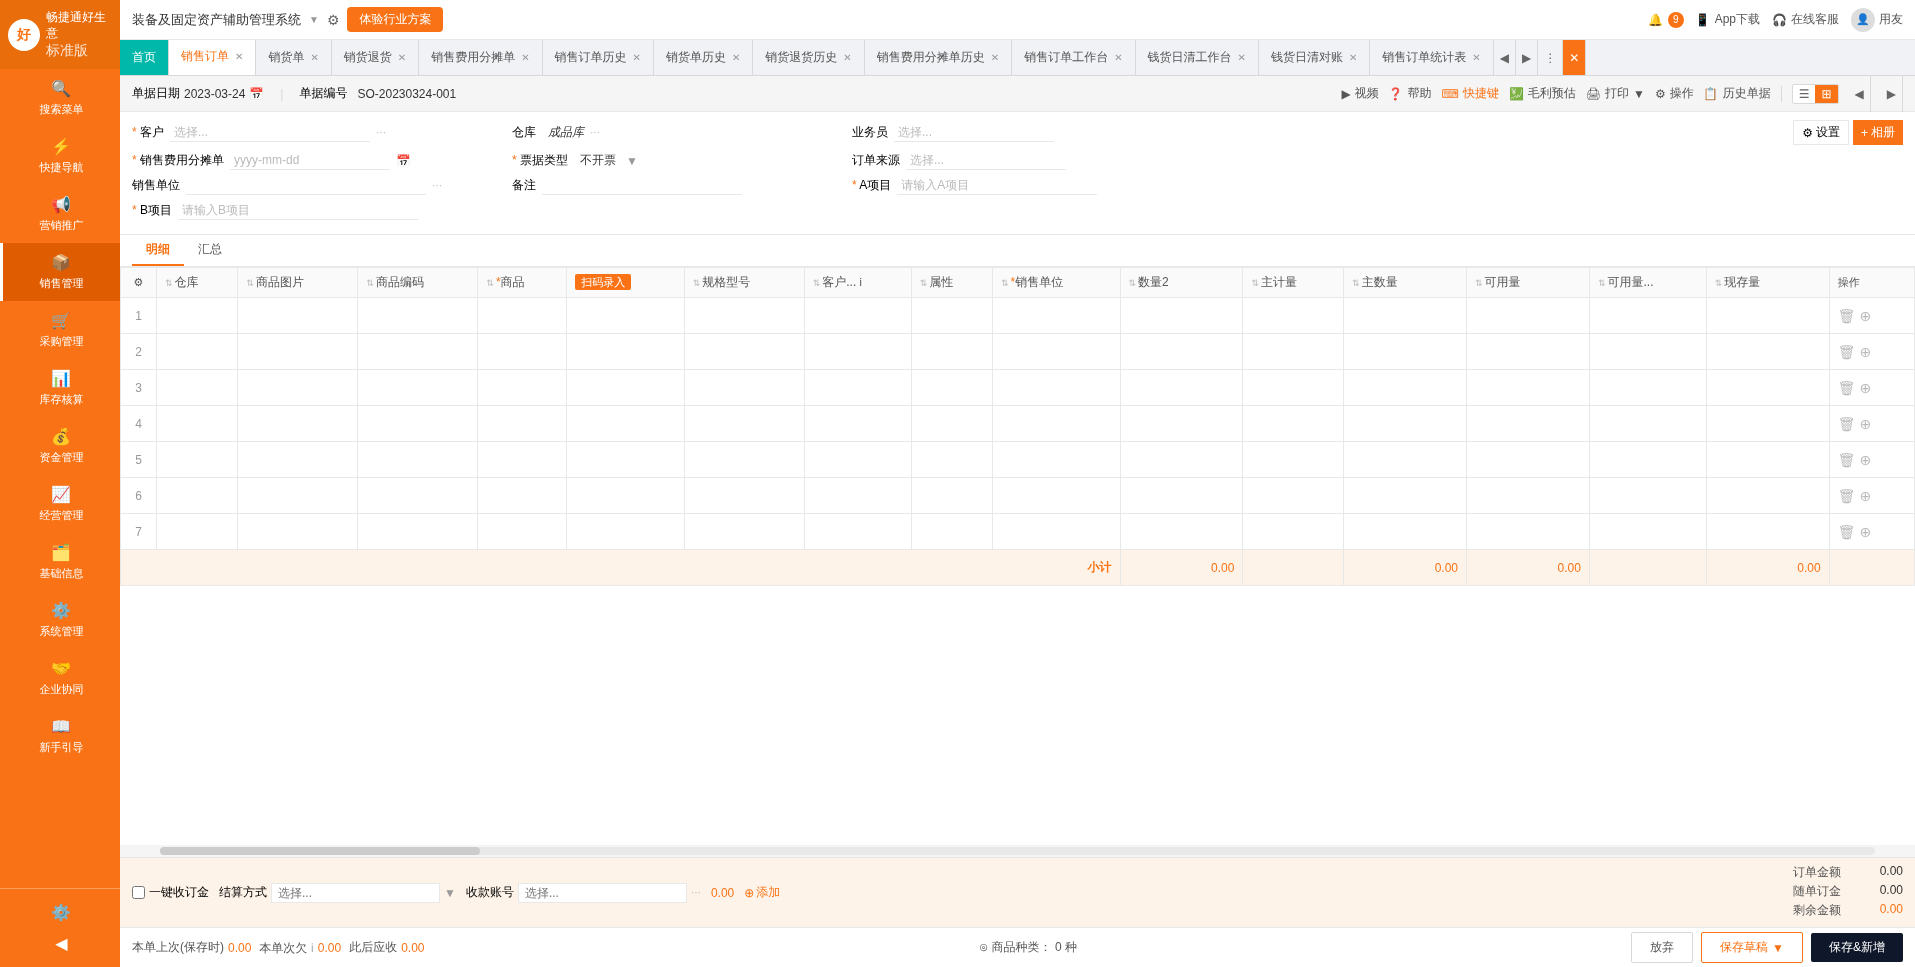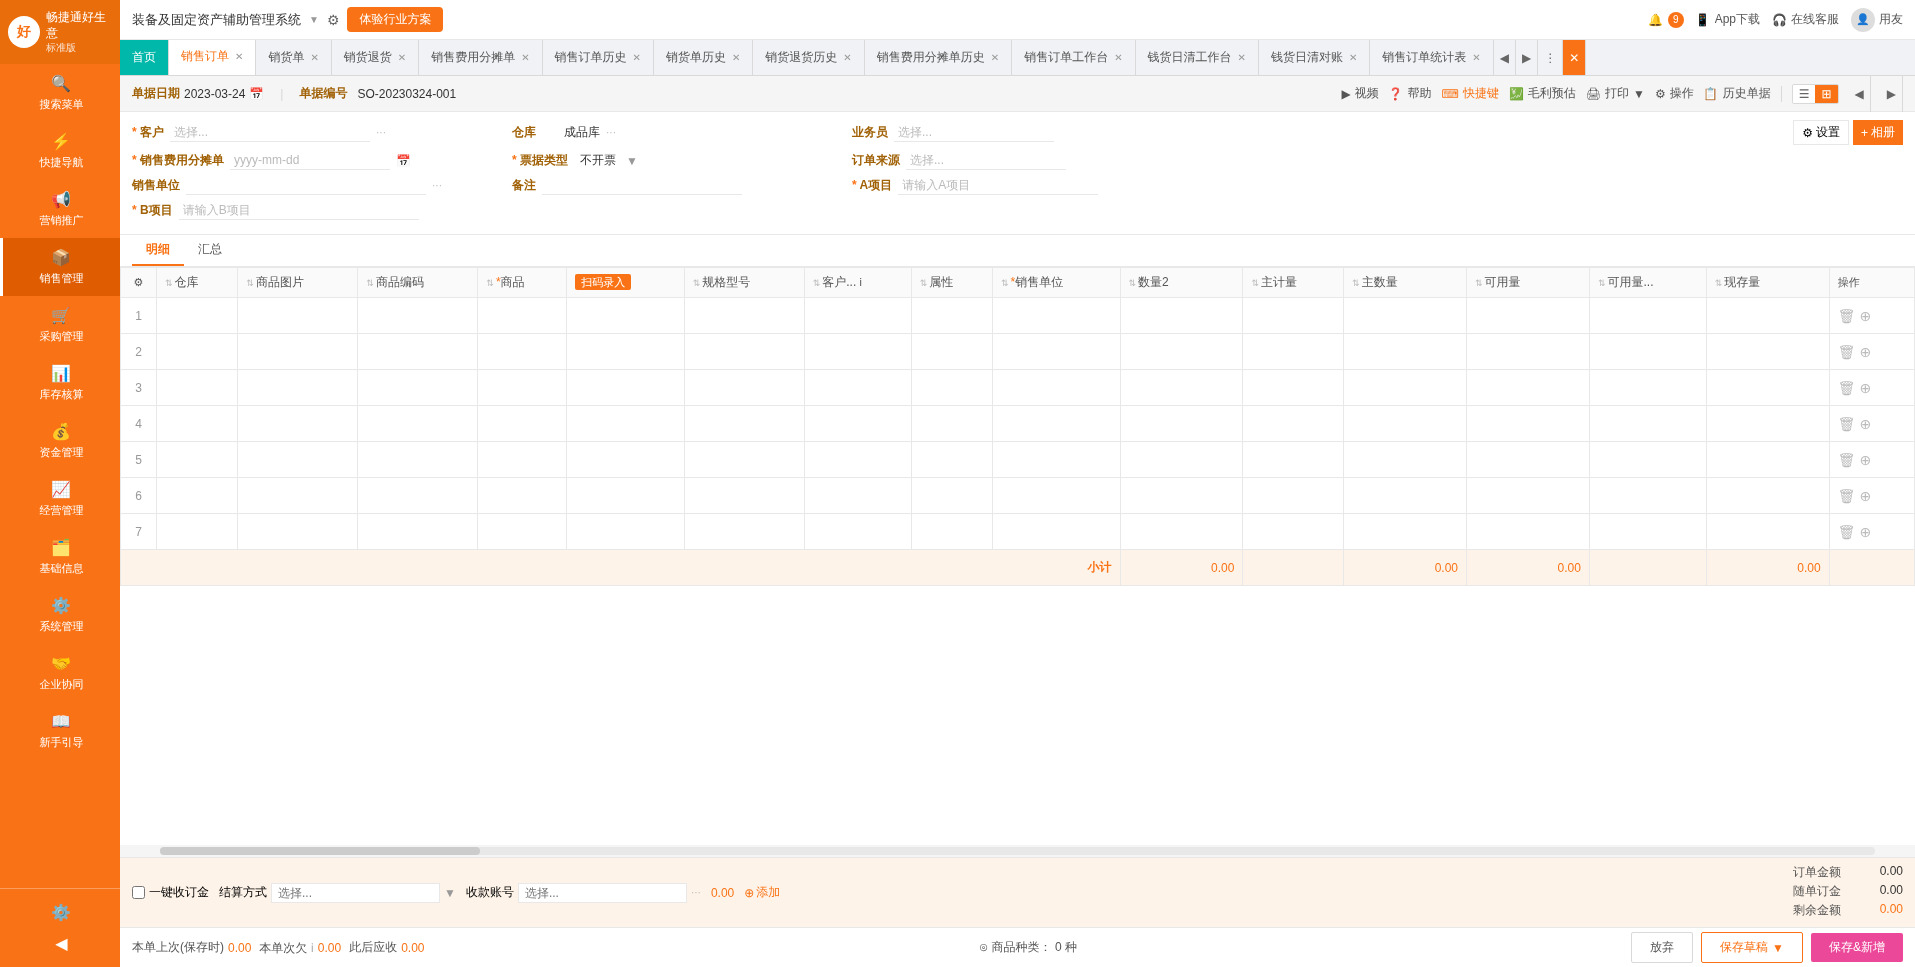--- a/index.html
+++ b/index.html
@@ -53,21 +53,21 @@
     .toolbar-spacer { flex: 1; }
     .toolbar-right { display: flex; align-items: center; gap: 10px; }
     .view-toggle { display: flex; border: 1px solid #d9d9d9; border-radius: 2px; overflow: hidden; }
     .view-btn { padding: 2px 6px; cursor: pointer; background: #fff; border: none; color: #666; }
     .view-btn.active { background: #f97316; color: #fff; }
 
     
     .form-area { padding: 8px 12px; border-bottom: 1px solid #e8e8e8; flex-shrink: 0; }
     .form-row { display: flex; align-items: center; gap: 0; margin-bottom: 6px; }
     .form-field { display: flex; align-items: center; gap: 6px; flex: 1; min-width: 0; }
-    .form-label { color: #a16207; white-space: nowrap; font-size: 12px; font-weight: bold; }
+    .form-label { color: #000000; white-space: nowrap; font-size: 12px; }
     .form-label.required::before { content: '* '; color: #f97316; }
     .form-value { color: #333; font-size: 12px; }
     .form-input { border: none; border-bottom: 1px solid #e8e8e8; outline: none; padding: 2px 4px; color: #333; font-size: 12px; background: transparent; min-width: 80px; }
     .form-input::placeholder { color: #bbb; }
     .dots { color: #bbb; font-size: 10px; cursor: pointer; }
     .cal-icon { color: #aaa; cursor: pointer; }
 
     
     .detail-tabs { display: flex; align-items: center; gap: 0; padding: 0 12px; border-bottom: 1px solid #e8e8e8; flex-shrink: 0; }
     .detail-tab { padding: 6px 14px; cursor: pointer; color: #555; border-bottom: 2px solid transparent; font-size: 12px; }
@@ -107,35 +107,35 @@
     .order-value { color: #333; min-width: 50px; text-align: right; }
 
     
     .bottom-bar { height: 40px; background: #fff; display: flex; align-items: center; justify-content: space-between; padding: 0 12px; border-top: 1px solid #e8e8e8; flex-shrink: 0; }
     .bottom-left { display: flex; align-items: center; gap: 8px; color: #555; font-size: 12px; }
     .bottom-item { display: flex; align-items: center; gap: 4px; }
     .bottom-item .val { color: #f97316; }
     .bottom-right { display: flex; align-items: center; gap: 8px; }
     .btn-discard { border: 1px solid #d9d9d9; background: #fff; padding: 6px 18px; border-radius: 2px; cursor: pointer; color: #555; font-size: 12px; }
     .btn-save-draft { border: 1px solid #f97316; background: #fff; padding: 6px 18px; border-radius: 2px; cursor: pointer; color: #f97316; font-size: 12px; display: flex; align-items: center; gap: 4px; }
-    .btn-save-new { background: #ec4899; color: #fff; border: none; padding: 6px 18px; border-radius: 2px; cursor: pointer; font-size: 12px; }
+    .btn-save-new { background: #0f172a; color: #fff; border: none; padding: 6px 18px; border-radius: 2px; cursor: pointer; font-size: 12px; }
     .goods-count { color: #555; font-size: 12px; }
 
     .orange-text { color: #f97316; }
     .required-star { color: #f97316; }
   </style>
 </head>
 <body>
 
 <div class="sidebar">
   <div class="sidebar-logo">
     <div class="logo-icon">好</div>
     <div class="logo-text">
       <div>畅捷通好生意</div>
-      <div style="font-size:10px;opacity:0.8;">标准版</div>
+      <div style="font-size:14px;opacity:0.8;">标准版</div>
     </div>
   </div>
   <div class="sidebar-nav">
     <div class="sidebar-item">
       <span class="icon">🔍</span>
       <span class="label">搜索菜单</span>
     </div>
     <div class="sidebar-item">
       <span class="icon">⚡</span>
       <span class="label">快捷导航</span>
@@ -333,21 +333,21 @@
     <div class="form-area">
 
       <div class="form-row">
         <div class="form-field" style="max-width:380px;">
           <span class="form-label required">客户</span>
           <input class="form-input" type="text" style="width: 200px;" placeholder="选择...">
           <span class="dots">···</span>
         </div>
         <div class="form-field" style="max-width:300px;">
           <span class="form-label">仓库</span>
-          <span class="form-value" style="margin-left:22px;">成品库</span>
+          <span class="form-value" style="margin-left:6px;font-style:italic;">成品库</span>
           <span class="dots">···</span>
         </div>
         <div class="form-field" style="max-width:340px; margin-left:40px;">
           <span class="form-label">业务员</span>
           <input class="form-input" type="text" style="width: 160px;" placeholder="选择...">
         </div>
         <div style="margin-left:auto; display:flex; gap:4px;">
           <div style="background:#fff;border:1px solid #e8e8e8;padding:3px 8px;display:flex;align-items:center;gap:3px;cursor:pointer;">
             <span>⚙</span>
             <span>设置</span>

